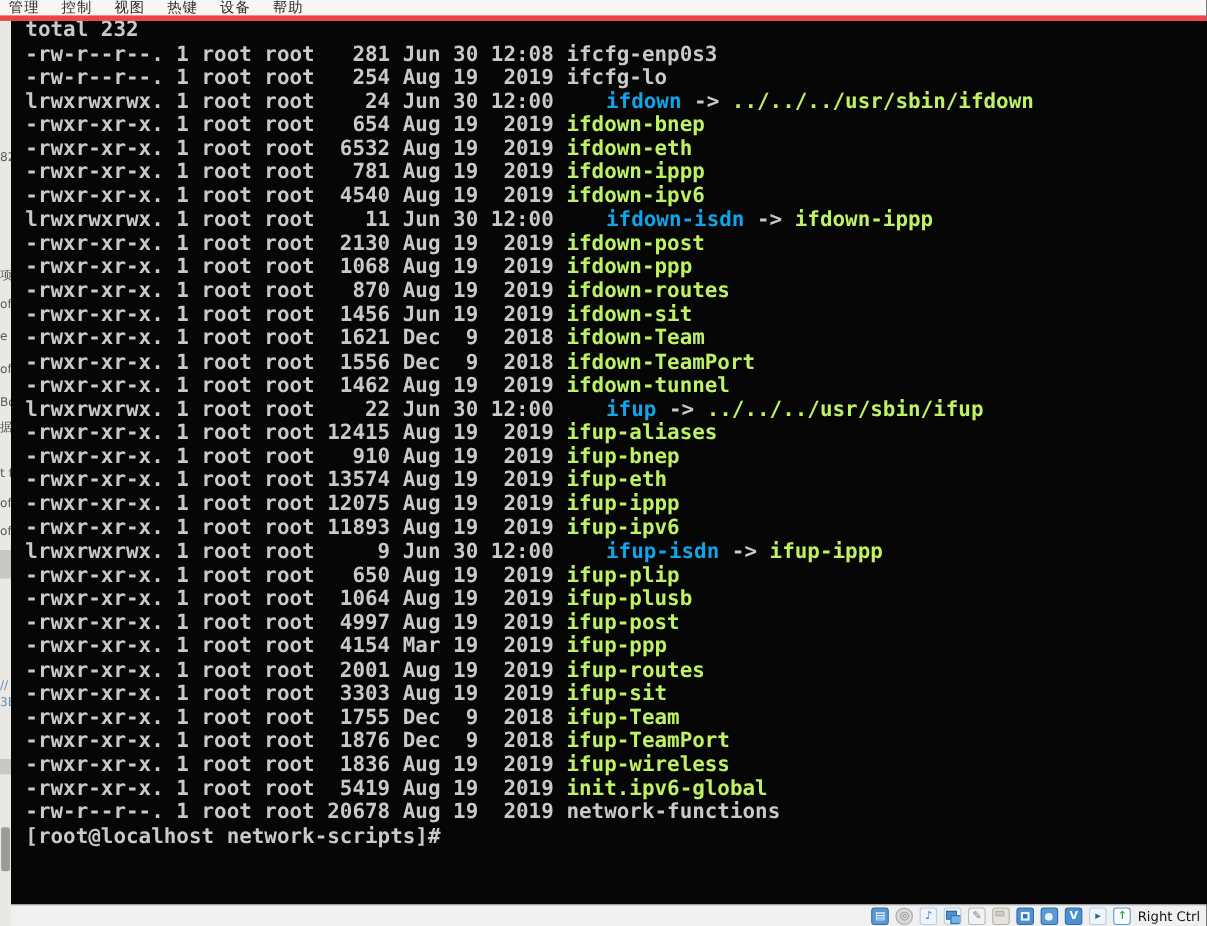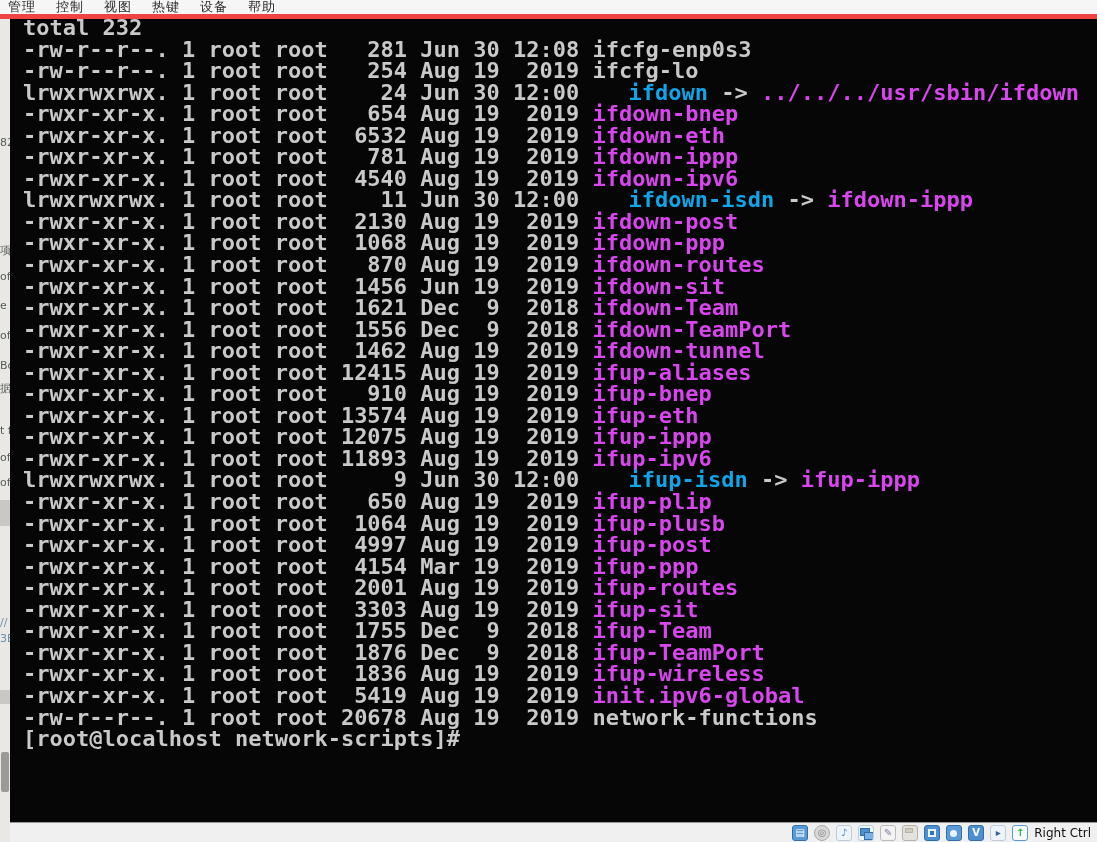--- a/index.html
+++ b/index.html
@@ -28,26 +28,26 @@
     position:absolute;left:0;font-size:11px;color:#5a5a5a;
     white-space:nowrap;font-family:"DejaVu Sans",sans-serif;
   }
   .sliver-block{position:absolute;left:0;width:10px;background:#c9c8c4;}
   .sliver-thumb{position:absolute;left:1px;width:8px;height:40px;background:#9b9a97;border-radius:2px;}
   
   .terminal{
     position:absolute;top:14px;left:10px;right:0;bottom:20px;
     background:#060606;z-index:2;
     font-family:"DejaVu Sans Mono","Liberation Mono",monospace;
-    font-weight:bold;font-size:22px;line-height:21.55px;
+    font-weight:bold;font-size:19px;line-height:21.55px;
     padding:3px 0 13px 13px;box-sizing:border-box;overflow:hidden;
   }
   .tline{white-space:pre;}
   .tline .pre,.tline .plain,.tline .file{color:#c9c9c9;}
-  .tline .exec{color:#d946ef;}
+  .tline .exec{color:#bef264;}
   .tline .link{color:#0ea5e9;margin-left:36px;}
   
   .statusbar{
     position:absolute;left:10px;right:0;bottom:0;height:20px;
     background:#f0f0f0;border-top:1px solid #9a9a9a;z-index:4;
     display:flex;align-items:flex-start;justify-content:flex-end;
     padding:2px 6px 0 0;box-sizing:border-box;gap:6px;
   }
   .sbicon{
     width:16px;height:16px;border-radius:3px;flex:0 0 auto;
@@ -111,20 +111,21 @@
       <div class="tline"><span class="pre">-rwxr-xr-x. 1 root root   781 Aug 19  2019 </span><span class="exec">ifdown-ippp</span></div>
       <div class="tline"><span class="pre">-rwxr-xr-x. 1 root root  4540 Aug 19  2019 </span><span class="exec">ifdown-ipv6</span></div>
       <div class="tline"><span class="pre">lrwxrwxrwx. 1 root root    11 Jun 30 12:00 </span><span class="link">ifdown-isdn</span><span class="pre"> -&gt; </span><span class="exec">ifdown-ippp</span></div>
       <div class="tline"><span class="pre">-rwxr-xr-x. 1 root root  2130 Aug 19  2019 </span><span class="exec">ifdown-post</span></div>
       <div class="tline"><span class="pre">-rwxr-xr-x. 1 root root  1068 Aug 19  2019 </span><span class="exec">ifdown-ppp</span></div>
       <div class="tline"><span class="pre">-rwxr-xr-x. 1 root root   870 Aug 19  2019 </span><span class="exec">ifdown-routes</span></div>
       <div class="tline"><span class="pre">-rwxr-xr-x. 1 root root  1456 Jun 19  2019 </span><span class="exec">ifdown-sit</span></div>
       <div class="tline"><span class="pre">-rwxr-xr-x. 1 root root  1621 Dec  9  2018 </span><span class="exec">ifdown-Team</span></div>
       <div class="tline"><span class="pre">-rwxr-xr-x. 1 root root  1556 Dec  9  2018 </span><span class="exec">ifdown-TeamPort</span></div>
       <div class="tline"><span class="pre">-rwxr-xr-x. 1 root root  1462 Aug 19  2019 </span><span class="exec">ifdown-tunnel</span></div>
+      <div class="tline"><span class="pre">lrwxrwxrwx. 1 root root    22 Jun 30 12:00 </span><span class="link">ifup</span><span class="pre"> -&gt; </span><span class="exec">../../../usr/sbin/ifup</span></div>
       <div class="tline"><span class="pre">-rwxr-xr-x. 1 root root 12415 Aug 19  2019 </span><span class="exec">ifup-aliases</span></div>
       <div class="tline"><span class="pre">-rwxr-xr-x. 1 root root   910 Aug 19  2019 </span><span class="exec">ifup-bnep</span></div>
       <div class="tline"><span class="pre">-rwxr-xr-x. 1 root root 13574 Aug 19  2019 </span><span class="exec">ifup-eth</span></div>
       <div class="tline"><span class="pre">-rwxr-xr-x. 1 root root 12075 Aug 19  2019 </span><span class="exec">ifup-ippp</span></div>
       <div class="tline"><span class="pre">-rwxr-xr-x. 1 root root 11893 Aug 19  2019 </span><span class="exec">ifup-ipv6</span></div>
       <div class="tline"><span class="pre">lrwxrwxrwx. 1 root root     9 Jun 30 12:00 </span><span class="link">ifup-isdn</span><span class="pre"> -&gt; </span><span class="exec">ifup-ippp</span></div>
       <div class="tline"><span class="pre">-rwxr-xr-x. 1 root root   650 Aug 19  2019 </span><span class="exec">ifup-plip</span></div>
       <div class="tline"><span class="pre">-rwxr-xr-x. 1 root root  1064 Aug 19  2019 </span><span class="exec">ifup-plusb</span></div>
       <div class="tline"><span class="pre">-rwxr-xr-x. 1 root root  4997 Aug 19  2019 </span><span class="exec">ifup-post</span></div>
       <div class="tline"><span class="pre">-rwxr-xr-x. 1 root root  4154 Mar 19  2019 </span><span class="exec">ifup-ppp</span></div>

